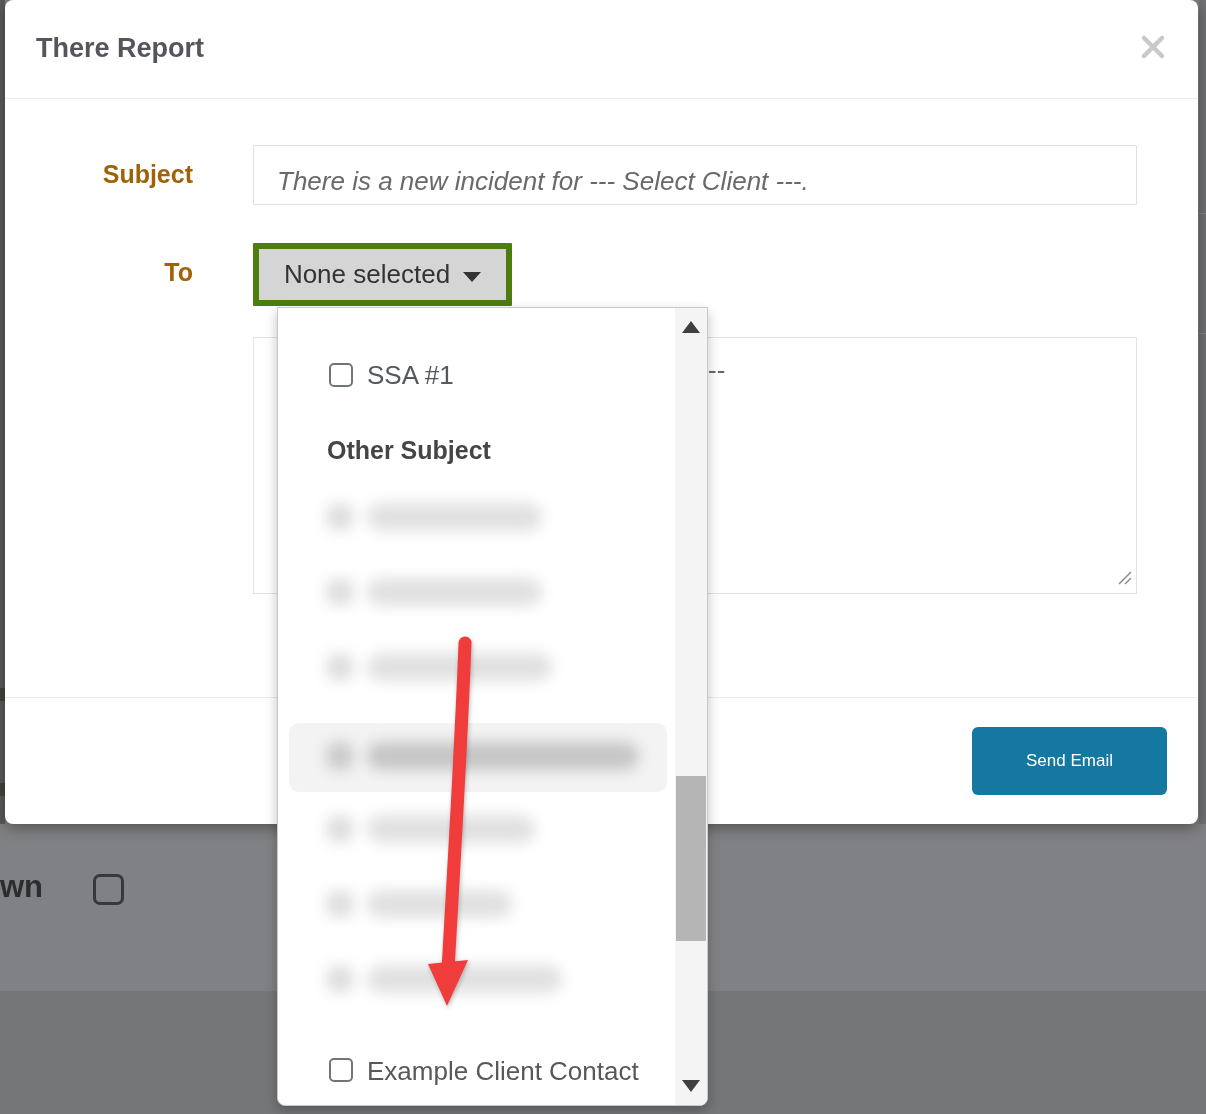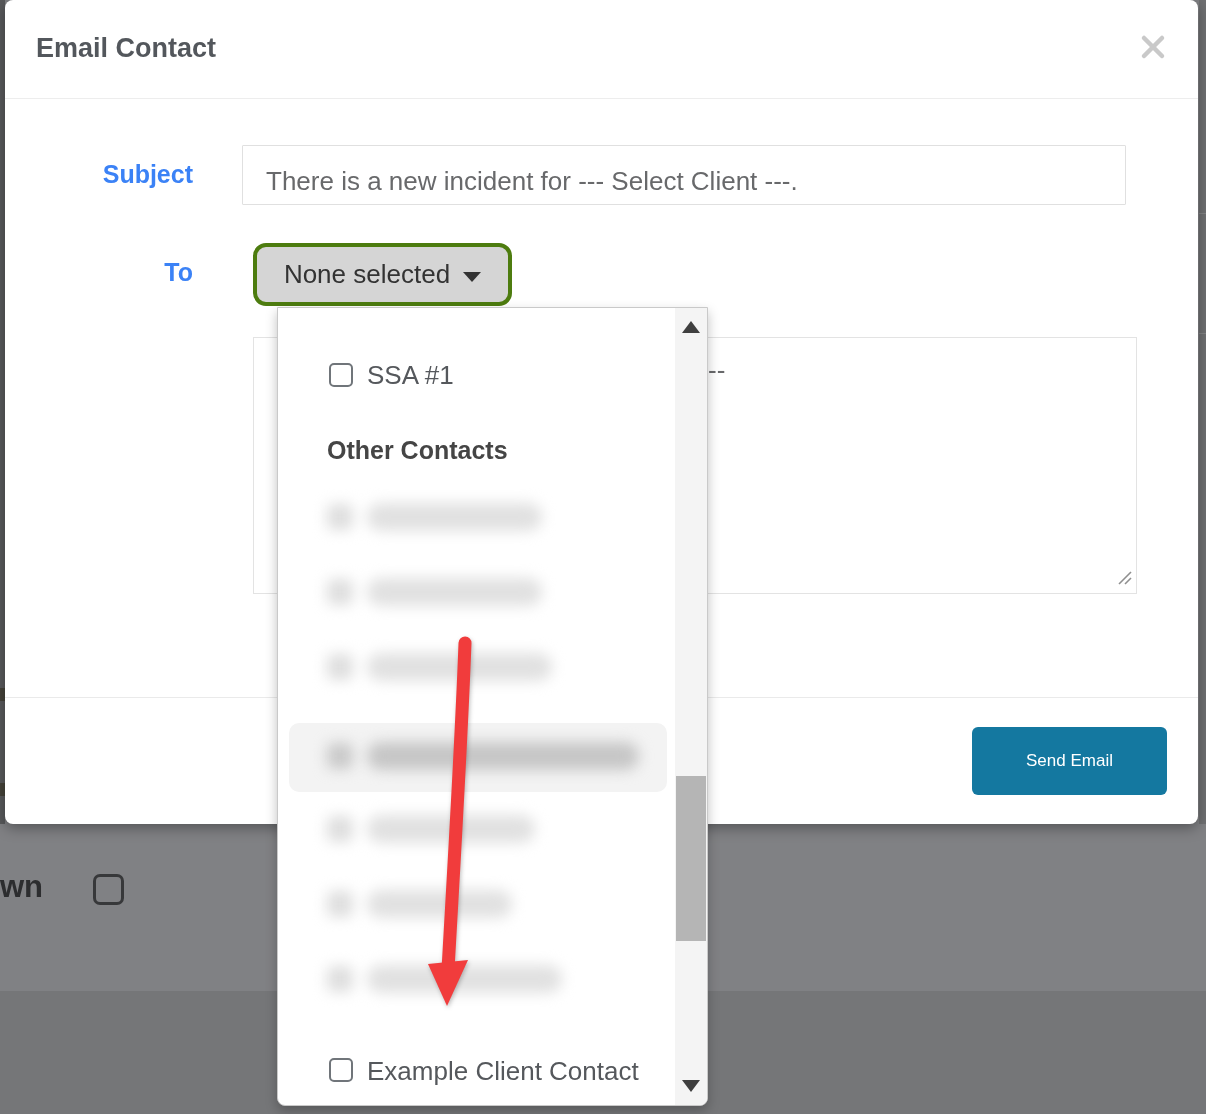--- a/index.html
+++ b/index.html
@@ -20,31 +20,31 @@
 
   
   .modal{position:absolute;left:5px;top:0;width:1193px;height:824px;background:#fff;
     border-radius:8px;box-shadow:0 4px 14px rgba(0,0,0,.35);z-index:10;}
   .modal-title{position:absolute;left:31px;top:33px;font-size:27px;font-weight:600;color:#53575c;}
   .modal-close{position:absolute;right:32px;top:34px;width:26px;height:26px;cursor:pointer;}
   .modal-close svg{display:block;}
   .header-divider{position:absolute;left:0;top:98px;width:100%;height:1px;background:#ededed;}
   .footer-divider{position:absolute;left:0;top:697px;width:100%;height:1px;background:#eaeaea;}
 
-  .form-label{position:absolute;left:0;width:188px;text-align:right;font-size:25px;font-weight:700;color:#3b82f6;}
+  .form-label{position:absolute;left:0;width:188px;text-align:right;font-size:25px;font-weight:700;color:#a16207;}
   .lbl-subject{top:160px;}
   .lbl-to{top:258px;}
   .lbl-body{top:355px;}
 
-  .subject-input{position:absolute;left:237px;top:145px;width:884px;height:60px;box-sizing:border-box;
+  .subject-input{position:absolute;left:248px;top:145px;width:884px;height:60px;box-sizing:border-box;
     border:1px solid #e0e0e0;border-radius:1px;padding:12px 0 0 23px;font-size:26px;color:#68696b;
-    font-family:inherit;background:#fff;outline:none;}
+    font-family:inherit;background:#fff;outline:none;font-style:italic;}
 
   .to-button{position:absolute;left:248px;top:243px;width:259px;height:63px;box-sizing:border-box;
-    background:#d5d5d5;border:4px solid #4d7c0f;border-radius:13px;
+    background:#d5d5d5;border:6px solid #4d7c0f;border-radius:1px;
     display:flex;align-items:center;justify-content:center;cursor:pointer;}
   .to-button-label{font-size:26px;color:#333;}
   .caret-down{width:0;height:0;border-left:9px solid transparent;border-right:9px solid transparent;
     border-top:10px solid #333;margin-left:13px;margin-top:4px;}
 
   .body-textarea{position:absolute;left:248px;top:337px;width:884px;height:257px;box-sizing:border-box;
     border:1px solid #e3e3e3;background:#fff;}
   .body-fragment{position:absolute;left:431px;top:17px;font-size:26px;color:#68696b;}
   .resize-handle{position:absolute;right:3px;bottom:3px;}
 
@@ -101,21 +101,21 @@
   <div class="edge-mark" style="top:783px"></div>
 </div>
 <div class="edge-strip-right">
   <div class="edge-line" style="top:213px"></div>
   <div class="edge-line" style="top:333px"></div>
 </div>
 <div class="bg-partial-word">wn</div>
 <div class="bg-checkbox"></div>
 
 <div class="modal">
-  <div class="modal-title">Email Contact</div>
+  <div class="modal-title">There Report</div>
   <div class="modal-close">
     <svg width="26" height="26" viewBox="0 0 26 26">
       <line x1="4" y1="4" x2="22" y2="22" stroke="#c9c9c9" stroke-width="4.5" stroke-linecap="round"></line>
       <line x1="22" y1="4" x2="4" y2="22" stroke="#c9c9c9" stroke-width="4.5" stroke-linecap="round"></line>
     </svg>
   </div>
   <div class="header-divider"></div>
 
   <div class="form-label lbl-subject">Subject</div>
   <input class="subject-input" type="text" value="There is a new incident for --- Select Client ---." style="">
@@ -143,21 +143,21 @@
 <div class="dropdown-panel">
   <div class="clipped-header">
     <span>SSAs</span>
   </div>
 
   <div class="opt-row row-ssa">
     <span class="opt-checkbox"></span>
     <span class="opt-label">SSA #1</span>
   </div>
 
-  <div class="group-header">Other Contacts</div>
+  <div class="group-header">Other Subject</div>
 
   <div class="ghost-row" style="top:188px">
     <span class="ghost-cb"></span>
       <span class="ghost-name" style="width:175px"></span>
   </div>
   <div class="ghost-row" style="top:263px">
     <span class="ghost-cb"></span>
       <span class="ghost-name" style="width:175px"></span>
   </div>
   <div class="ghost-row" style="top:338px">

